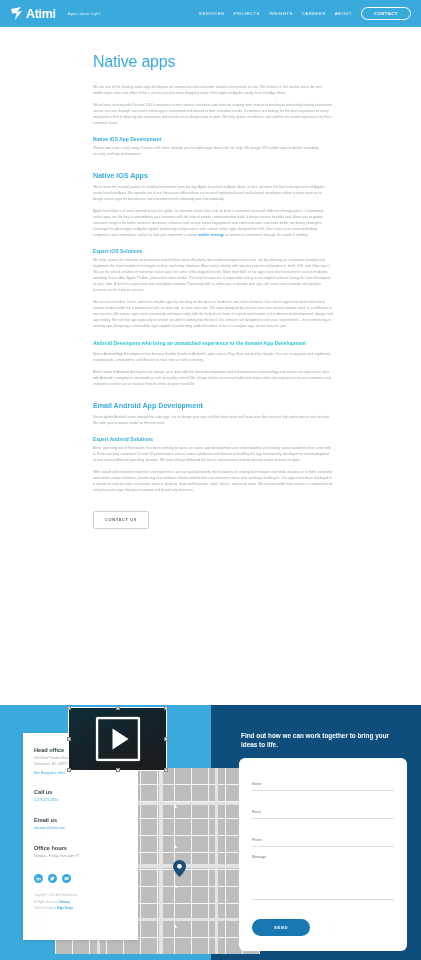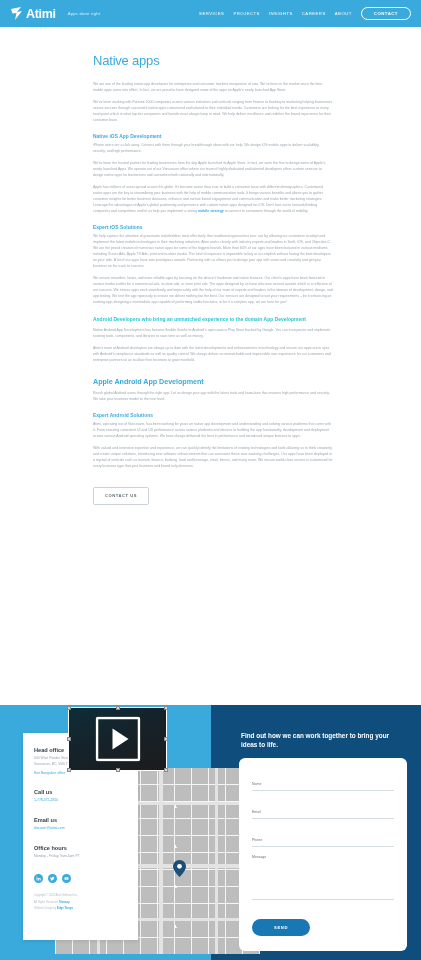--- a/index.html
+++ b/index.html
@@ -32,21 +32,21 @@
     white-space:nowrap;
   }
   .nav-cta{
     border:0.8px solid #ffffff;border-radius:9px;color:#fff;font-size:4.3px;
     letter-spacing:.5px;padding:3.4px 12px;white-space:nowrap;font-weight:bold;
   }
 
   
   .main{padding:26px 88px 0 93px;box-sizing:border-box;}
   h1.page-title{
-    font-size:13px;color:#3aaadd;font-weight:normal;margin:0 0 13px 0;
+    font-size:16px;color:#3aaadd;font-weight:normal;margin:0 0 13px 0;
     letter-spacing:-0.2px;
   }
   h2.sec{
     font-size:7.2px;color:#3aaadd;font-weight:bold;margin:14px 0 4px 0;
     letter-spacing:-0.05px;
   }
   h3.sub{
     font-size:4.9px;color:#3aaadd;font-weight:bold;margin:11px 0 3px 0;
     letter-spacing:.05px;
   }
@@ -171,37 +171,38 @@
 
   <div class="main">
     <h1 class="page-title">Native apps</h1>
 
     <p class="body">We are one of the leading native app developers for enterprises and consumer markets irrespective of size. We've been in the market since the time mobile apps came into effect. In fact, we are proud to have designed some of the apps on Apple's newly launched App Store.</p>
     <p class="body">We've been working with Fortune 1000 companies across various industries and verticals ranging from finance to banking to marketing helping businesses secure success through successful native apps customized and tailored to their individual needs. Customers are looking for the best experience at every touchpoint which is what top-tier companies and brands must always keep in mind. We help deliver excellence and redefine the brand experience for their consumer base.</p>
 
     
     <h3 class="sub">Native iOS App Development</h3>
     <p class="body">iPhone users are a click away. Connect with them through your breakthrough ideas with our help. We design iOS mobile apps to deliver scalability, security, and high performance.</p>
+    <h2 class="sec">Native iOS Apps</h2>
     <p class="body">We've been the trusted partner for leading businesses from the day Apple launched its Apple Store. In fact, we were the first to design some of Apple's newly launched Apps. We operate out of our Vancouver office where our team of highly dedicated and talented developers offers custom services to design native apps for businesses and consumers both nationally and internationally.</p>
     <p class="body">Apple has millions of users spread across the globe. It's become easier than ever to build a consumer base with different demographics. Customized native apps are the key to streamlining your business with the help of mobile communication tools. It brings various benefits and allows you to gather consumer insights for better business decisions, enhance and nurture brand engagement and communication and make better marketing strategies. Leverage the advantages of Apple's global positioning and presence with custom native apps designed for iOS. Don't lose out to forward-thinking companies and competitors and let us help you implement a strong <span class="lnk">mobile strategy</span> to connect to consumers through the world of mobility.</p>
 
     
     <h3 class="sub">Expert iOS Solutions</h3>
     <p class="body">We help capture the attention of grassroots stakeholders most effectively than traditional approaches ever can by allowing our customers to adopt and implement the latest mobile technologies in their marketing initiatives. Atimi works closely with industry experts and leaders in Swift, iOS, and Objective-C. We are the proud creators of numerous native apps for some of the biggest brands. More than 60% of our apps have been featured in various mediums including iTunes Ads, Apple TV Ads, print and in-store media. This kind of exposure is impossible to buy or accomplish without having the best developers on your side. A lot of our apps have won prestigious awards. Partnering with us allows you to design your app with vision and creativity and get your business on the track to success.</p>
 
     
     <p class="body">We ensure smoother, faster, and more reliable apps by focusing on the device's hardware and native features. Our client's apps have been featured in various media outlets be it commercial ads, in-store ads, or even print ads. The apps designed by us have also won several awards which is a reflection of our success. We ensure apps work seamlessly and impeccably with the help of our team of experts and leaders in the domain of development, design, and app testing. We test the app rigorously to ensure we deliver nothing but the best. Our services are designed to suit your requirements – be it enhancing an existing app, designing a minimalistic app capable of performing viable functions, or be it a complex app, we are here for you!</p>
 
     
     <h3 class="sub accent">Android Developers who bring an unmatched experience to the domain App Development</h3>
     <p class="body">Native Android App Development has become flexible thanks to Android's open-source Play Store backed by Google. You can incorporate and implement existing tools, components, and libraries to save time as well as money.</p>
     <p class="body">Atimi's team of Android developers are always up to date with the latest developments and enhancements in technology and ensure our apps are in sync with Android's compliance standards as well as quality control. We always deliver an unmatchable and impeccable user experience for our customers and enterprise partners so as to allow their business to grow manifold.</p>
 
     
-    <h2 class="sec">Apple Android App Development</h2>
+    <h2 class="sec">Email Android App Development</h2>
     <p class="body">Reach global Android users through the right app. Let us design your app with the latest tools and know-how that ensures high performance and security. We take your business model to the next level.</p>
 
     
     <h3 class="sub">Expert Android Solutions</h3>
     <p class="body">Atimi, operating out of Vancouver, has been working for years on native app development and understanding and solving various problems that come with it. From ensuring consistent UI and UX performance across various platforms and devices to building the app functionality, development and deployment across various Android operating systems. We have always delivered the best in performance and introduced unique features to apps.</p>
     <p class="body">With valued and extensive expertise and experience, we can quickly identify the limitations of existing technologies and tools allowing us to think creatively and create unique solutions, introducing new software enhancements that can overcome these ever-evolving challenges. Our apps have been deployed in a myriad of verticals such as tourism, finance, banking, food and beverage, retail, fitness, and many more. We ensure world-class service is customized for every business type that your business and brand truly deserves.</p>
 
     <span class="btn-outline">CONTACT US</span>
   </div>
 

